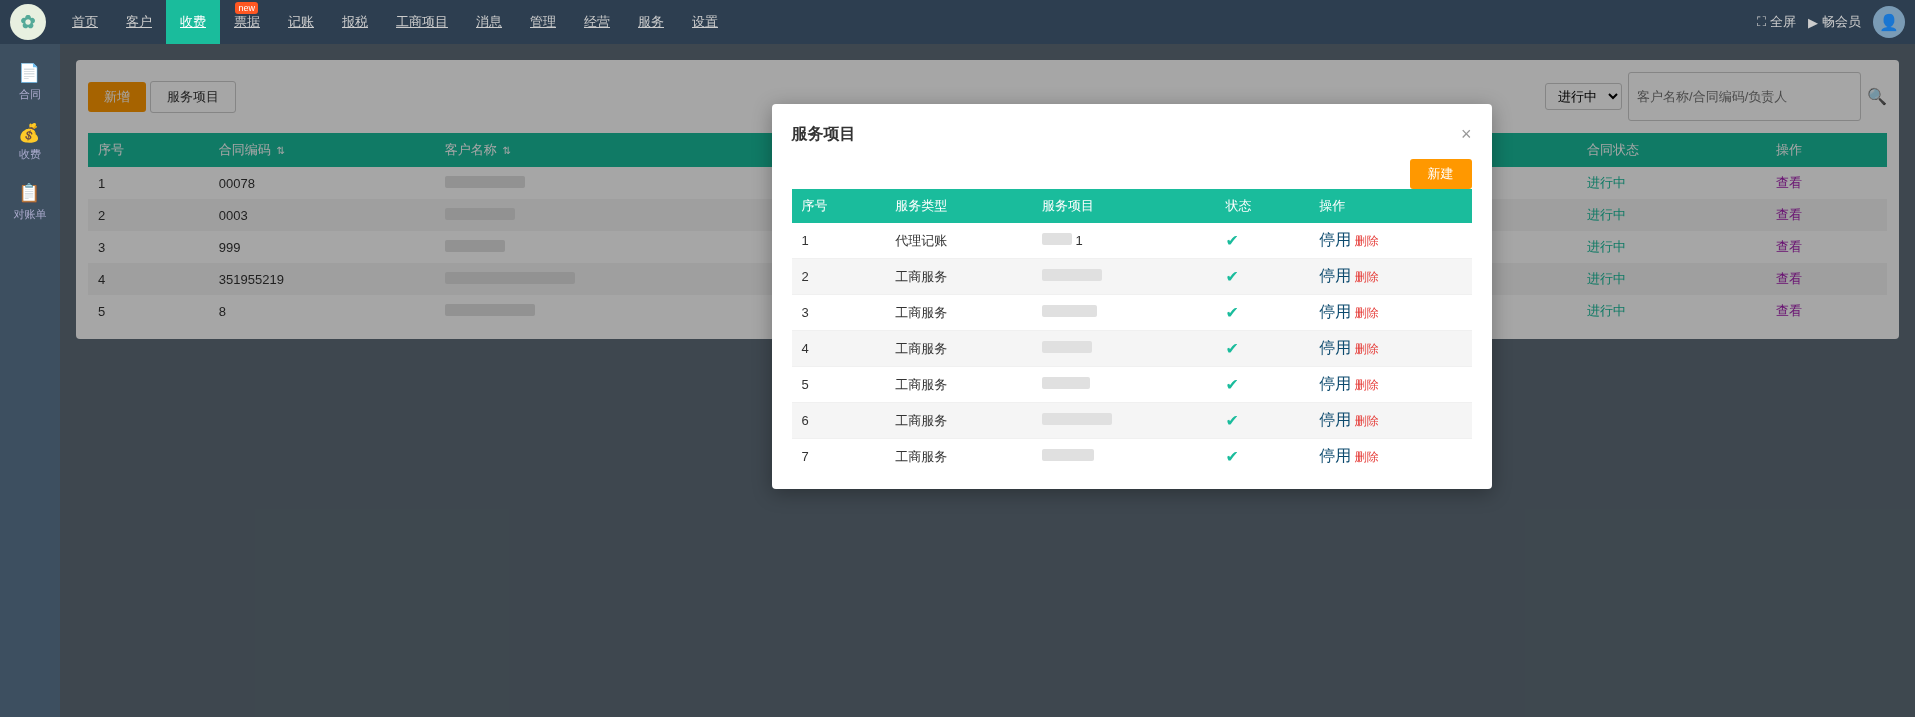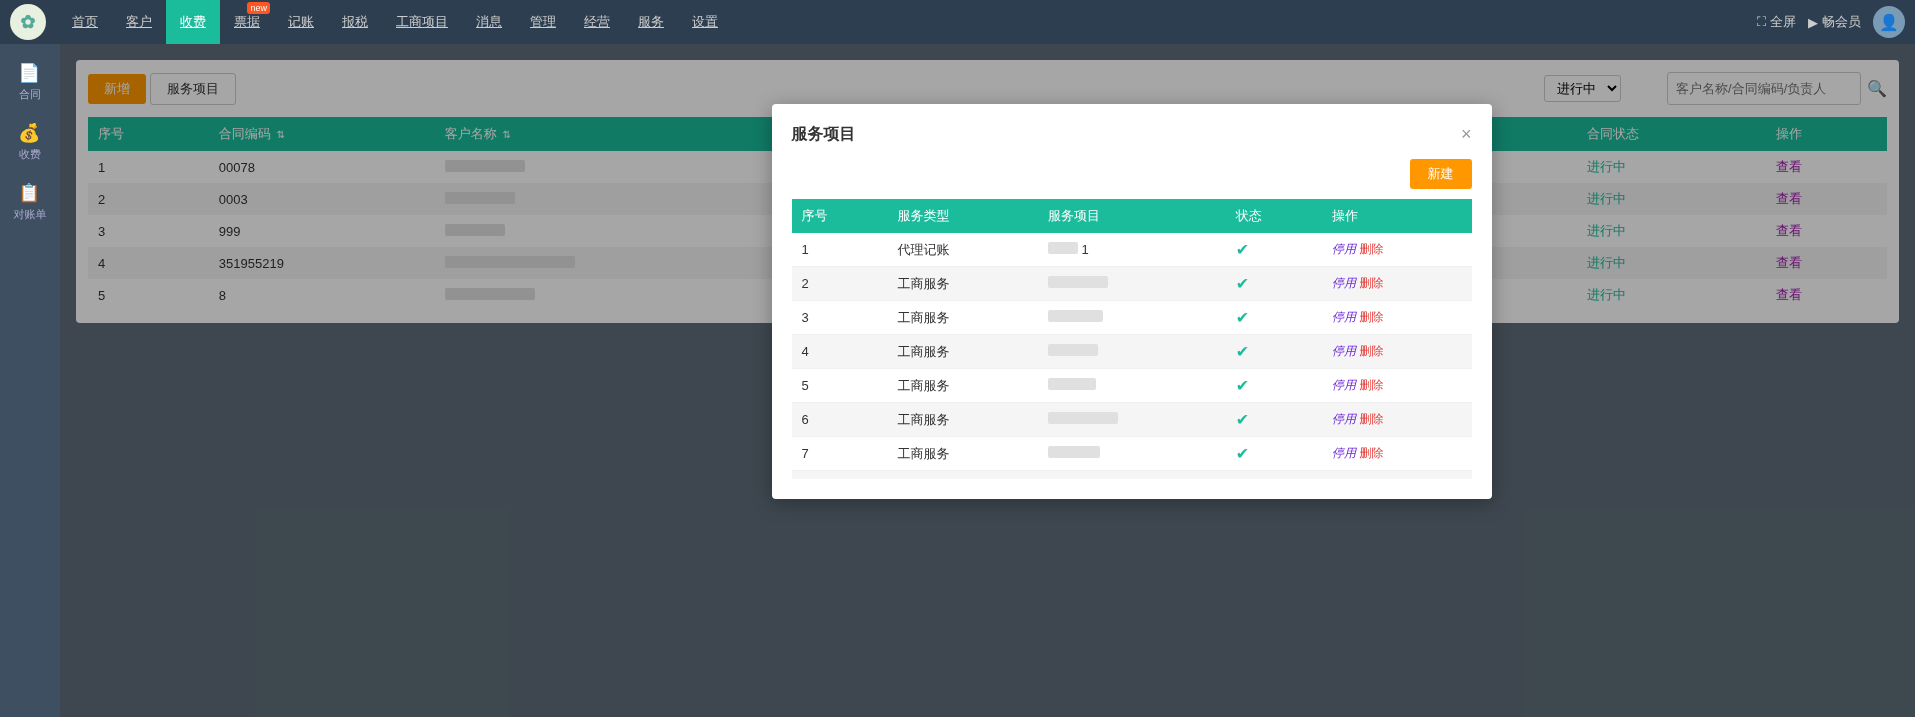--- a/index.html
+++ b/index.html
@@ -17,21 +17,21 @@
       margin-right: 12px; font-size: 18px; color: #5a9; font-weight: bold;
     }
     .top-nav .nav-item {
       padding: 0 14px; height: 52px; display: flex; align-items: center;
       color: #ccc; cursor: pointer; font-size: 13px; position: relative; text-decoration: underline;
     }
     .top-nav .nav-item.active {
       background: #1abc9c; color: #fff;
     }
     .top-nav .nav-item .badge-new {
-      position: absolute; top: 6px; right: 4px;
+      position: absolute; top: 6px; right: 16px;
       background: #ff5722; color: #fff; font-size: 9px;
       padding: 1px 3px; border-radius: 3px;
     }
     .top-nav .right-actions {
       margin-left: auto; display: flex; align-items: center; gap: 12px; color: #ccc; font-size: 13px;
     }
     .top-nav .right-actions .action-btn {
       cursor: pointer; display: flex; align-items: center; gap: 4px;
     }
     .top-nav .avatar {
@@ -72,22 +72,22 @@
       border-radius: 3px; cursor: pointer; font-size: 13px;
     }
     .toolbar-right {
       margin-left: auto; display: flex; align-items: center; gap: 6px;
     }
     .status-select {
       border: 1px solid #ccc; border-radius: 3px; padding: 4px 8px;
       font-size: 13px; background: #fff; cursor: pointer;
     }
     .search-input {
-      border: 1px solid #ccc; border-radius: 3px; padding: 8px 8px;
-      font-size: 13px; width: 194px; margin-left: 40px;
+      border: 1px solid #ccc; border-radius: 3px; padding: 16px 8px;
+      font-size: 13px; width: 233px;
     }
     .search-btn {
       background: none; border: none; cursor: pointer; font-size: 16px; color: #666;
     }
 
     
     .data-table { width: 100%; border-collapse: collapse; font-size: 13px; }
     .data-table thead tr { background: #1abc9c; color: #fff; }
     .data-table thead th { padding: 8px 10px; text-align: left; font-weight: normal; white-space: nowrap; }
     .data-table tbody tr:nth-child(even) { background: #f5f5f5; }
@@ -111,35 +111,35 @@
       padding: 20px;
     }
     .modal-header {
       display: flex; justify-content: space-between; align-items: center;
       margin-bottom: 14px;
     }
     .modal-title { font-size: 16px; font-weight: bold; color: #333; }
     .modal-close {
       background: none; border: none; font-size: 18px; cursor: pointer; color: #999;
     }
-    .modal-toolbar { display: flex; justify-content: flex-end; margin-bottom: 10px; }
+    .modal-toolbar { display: flex; justify-content: flex-end; }
     .btn-new-modal {
       background: #ff9800; color: #fff; border: none; padding: 6px 18px;
       border-radius: 3px; cursor: pointer; font-size: 13px;
     }
 
     
     .modal-table { width: 100%; border-collapse: collapse; font-size: 13px; }
     .modal-table thead tr { background: #1abc9c; color: #fff; }
     .modal-table thead th { padding: 8px 10px; text-align: left; font-weight: normal; }
     .modal-table tbody tr:nth-child(even) { background: #f5f5f5; }
     .modal-table tbody tr:nth-child(odd) { background: #fff; }
     .modal-table tbody td { padding: 7px 10px; color: #333; border-bottom: 1px solid #f0f0f0; }
     .check-icon { color: #1abc9c; font-size: 16px; }
-    .btn-disable { color: #6d28d9; background: none; border: none; cursor: pointer; font-size: 12px; font-style: italic; }
+    .btn-disable { color: #0c4a6e; background: none; border: none; cursor: pointer; font-size: 16px; }
     .btn-delete { color: #e53935; background: none; border: none; cursor: pointer; font-size: 12px; }
     .modal-scroll { max-height: 280px; overflow-y: auto; }
     .sort-icon { font-size: 10px; margin-left: 2px; }
   </style>
 </head>
 <body>
 
 <div class="top-nav">
   <div class="logo">✿</div>
   <div class="nav-item">首页</div>

